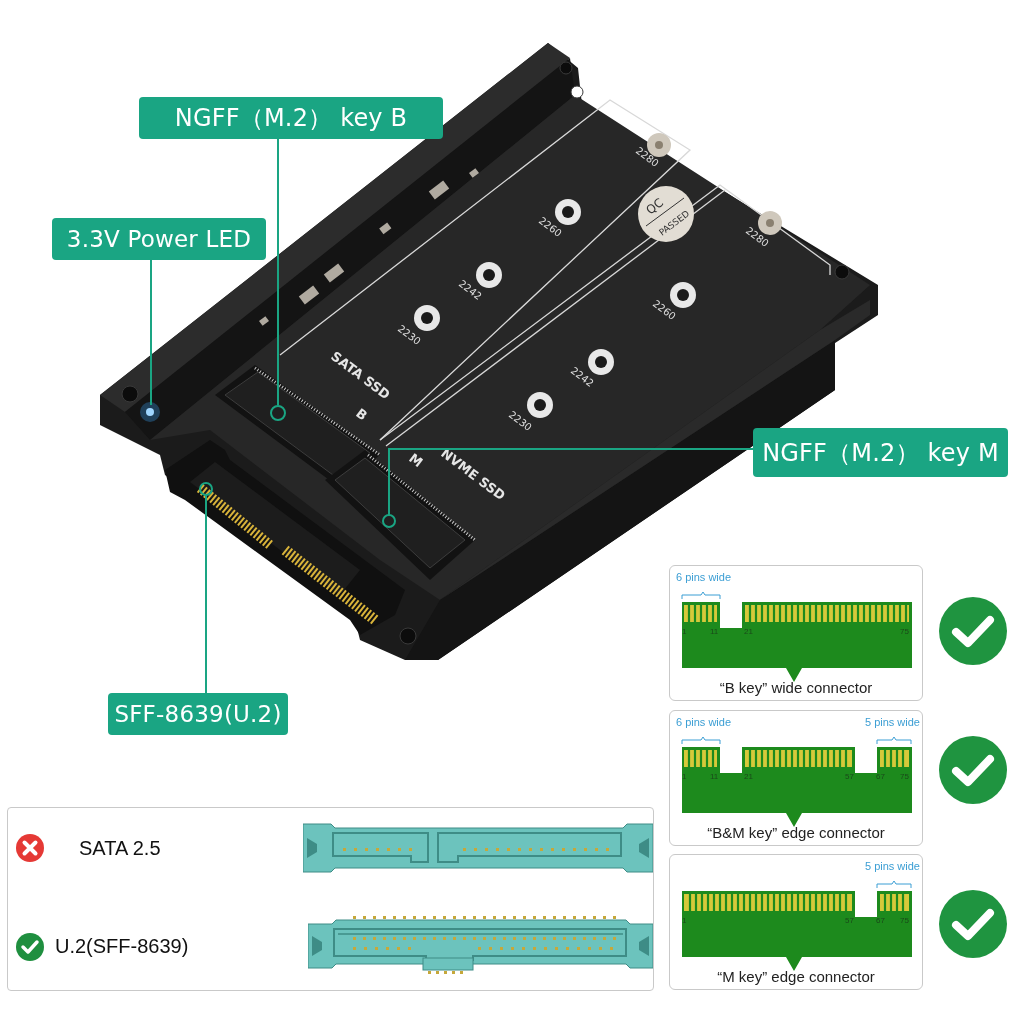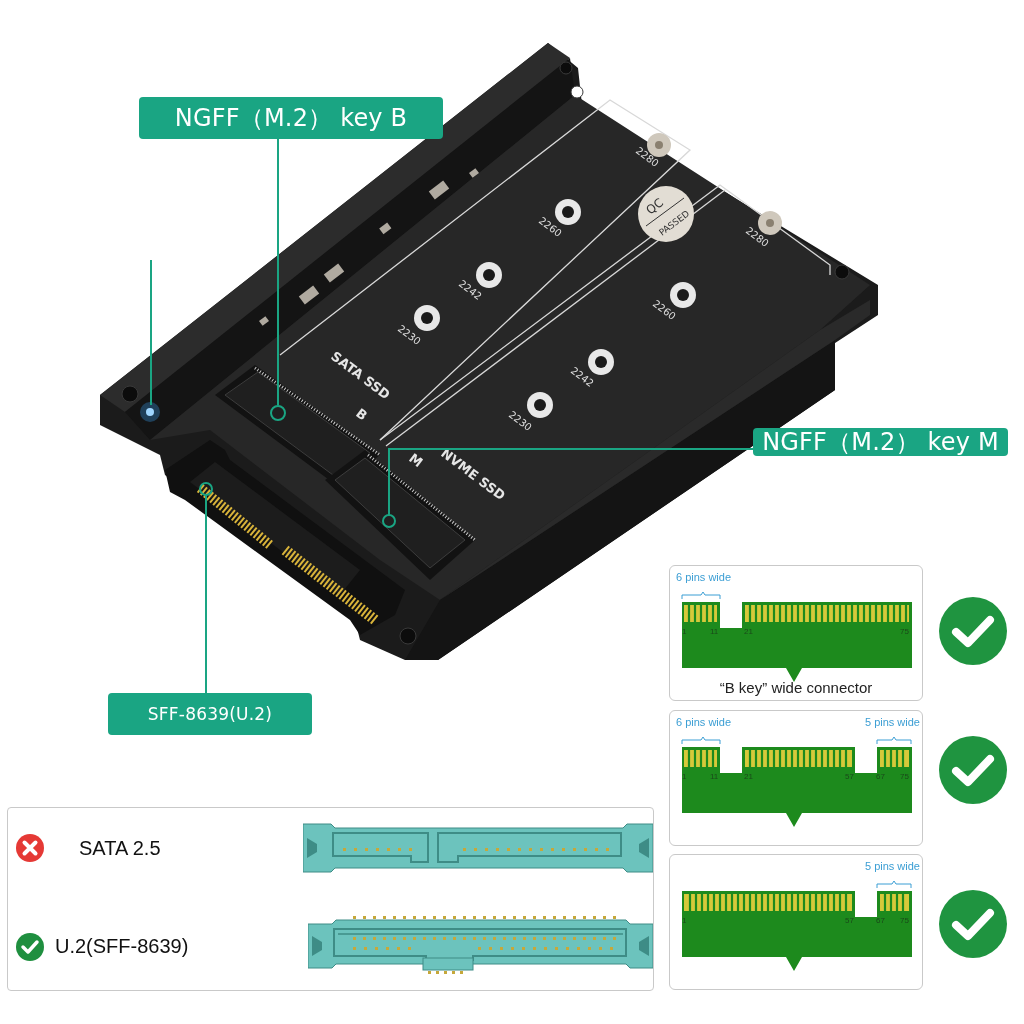--- a/index.html
+++ b/index.html
@@ -8,22 +8,22 @@
 
   .scene { position: absolute; left: 0; top: 0; width: 1024px; height: 1024px; }
 
   .callout {
     position: absolute; background: #1aa583; color: #ffffff; border-radius: 4px;
     font-weight: 500; white-space: nowrap; display: flex; align-items: center; justify-content: center;
     font-family: "DejaVu Sans", "Liberation Sans", sans-serif; letter-spacing: 0.2px;
   }
   #callout-key-b { left: 139px; top: 97px; width: 304px; height: 42px; font-size: 24px; }
   #callout-led { left: 52px; top: 218px; width: 214px; height: 42px; font-size: 23px; }
-  #callout-key-m { left: 753px; top: 428px; width: 255px; height: 28px; font-size: 24px; }
-  #callout-u2 { left: 108px; top: 693px; width: 204px; height: 42px; font-size: 17px; }
+  #callout-key-m { left: 753px; top: 428px; width: 255px; height: 49px; font-size: 24px; }
+  #callout-u2 { left: 108px; top: 693px; width: 180px; height: 42px; font-size: 23px; }
 
   .edge-card {
     position: absolute; left: 669px; width: 254px; height: 136px;
     border: 1.5px solid #c9c9c9; border-radius: 6px; background: #fff;
   }
   #card-b { top: 565px; }
   #card-bm { top: 710px; }
   #card-m { top: 854px; }
   .edge-card svg { position: absolute; left: 0; top: 0; }
   .edge-caption {
@@ -158,20 +158,21 @@
       <circle cx="278" cy="413" r="7"></circle>
       <line x1="151" y1="260" x2="151" y2="405"></line>
       <polyline points="753,449 389,449 389,515"></polyline>
       <circle cx="389" cy="521" r="6"></circle>
       <line x1="206" y1="693" x2="206" y2="495"></line>
       <circle cx="206" cy="489" r="6"></circle>
     </g>
   </svg>
 
   <div class="callout" id="callout-key-b">NGFF（M.2） key  B</div>
+  <div class="callout" id="callout-led">3.3V Power  LED</div>
   <div class="callout" id="callout-key-m">NGFF（M.2） key  M</div>
   <div class="callout" id="callout-u2">SFF-8639(U.2)</div>
 
   <div class="edge-card" id="card-b">
     <svg width="254" height="136" viewBox="0 0 254 136">
       <path d="M12 36 L50 36 L50 62 L72 62 L72 36 L242 36 L242 102 L132 102 L124 116 L116 102 L12 102 Z" fill="#1d8a1d"></path>
       <g fill="#d6c93a">
         <rect x="14" y="39" width="33" height="17"></rect>
         <rect x="75" y="39" width="164" height="17"></rect>
       </g>
@@ -210,20 +211,21 @@
         <text x="12" y="68">1</text>
         <text x="40" y="68">11</text>
         <text x="74" y="68">21</text>
         <text x="175" y="68">57</text>
         <text x="206" y="68">67</text>
         <text x="230" y="68">75</text>
       </g>
     </svg>
     <span class="pins-label" style="left:6px;">6 pins wide</span>
     <span class="pins-label" style="right:2px;">5 pins wide</span>
+    <div class="edge-caption">“B&amp;M key”  edge connector</div>
   </div>
 
   <div class="edge-card" id="card-m">
     <svg width="254" height="136" viewBox="0 0 254 136">
       <path d="M12 36 L185 36 L185 62 L207 62 L207 36 L242 36 L242 102 L132 102 L124 116 L116 102 L12 102 Z" fill="#1d8a1d"></path>
       <g fill="#d6c93a">
         <rect x="14" y="39" width="168" height="17"></rect>
         <rect x="210" y="39" width="29" height="17"></rect>
       </g>
       <g stroke="#1d8a1d" stroke-width="2.2">
@@ -232,20 +234,21 @@
       </g>
       <path d="M207 33 v-4 h15 l2 -3 l2 3 h15 v4" stroke="#3b9ed4" fill="none" stroke-width="1"></path>
       <g font-family="Liberation Sans, sans-serif" font-size="8" fill="#1a4a1a">
         <text x="12" y="68">1</text>
         <text x="175" y="68">57</text>
         <text x="206" y="68">67</text>
         <text x="230" y="68">75</text>
       </g>
     </svg>
     <span class="pins-label" style="right:2px;">5 pins wide</span>
+    <div class="edge-caption">“M key”  edge connector</div>
   </div>
 
   <svg class="status-check" style="top:596px;" viewBox="0 0 70 70">
     <circle cx="35" cy="35" r="34" fill="#1f9440"></circle>
     <polyline points="18,36 30,47 52,24" fill="none" stroke="#ffffff" stroke-width="8" stroke-linecap="round" stroke-linejoin="round"></polyline>
   </svg>
   <svg class="status-check" style="top:735px;" viewBox="0 0 70 70">
     <circle cx="35" cy="35" r="34" fill="#1f9440"></circle>
     <polyline points="18,36 30,47 52,24" fill="none" stroke="#ffffff" stroke-width="8" stroke-linecap="round" stroke-linejoin="round"></polyline>
   </svg>

